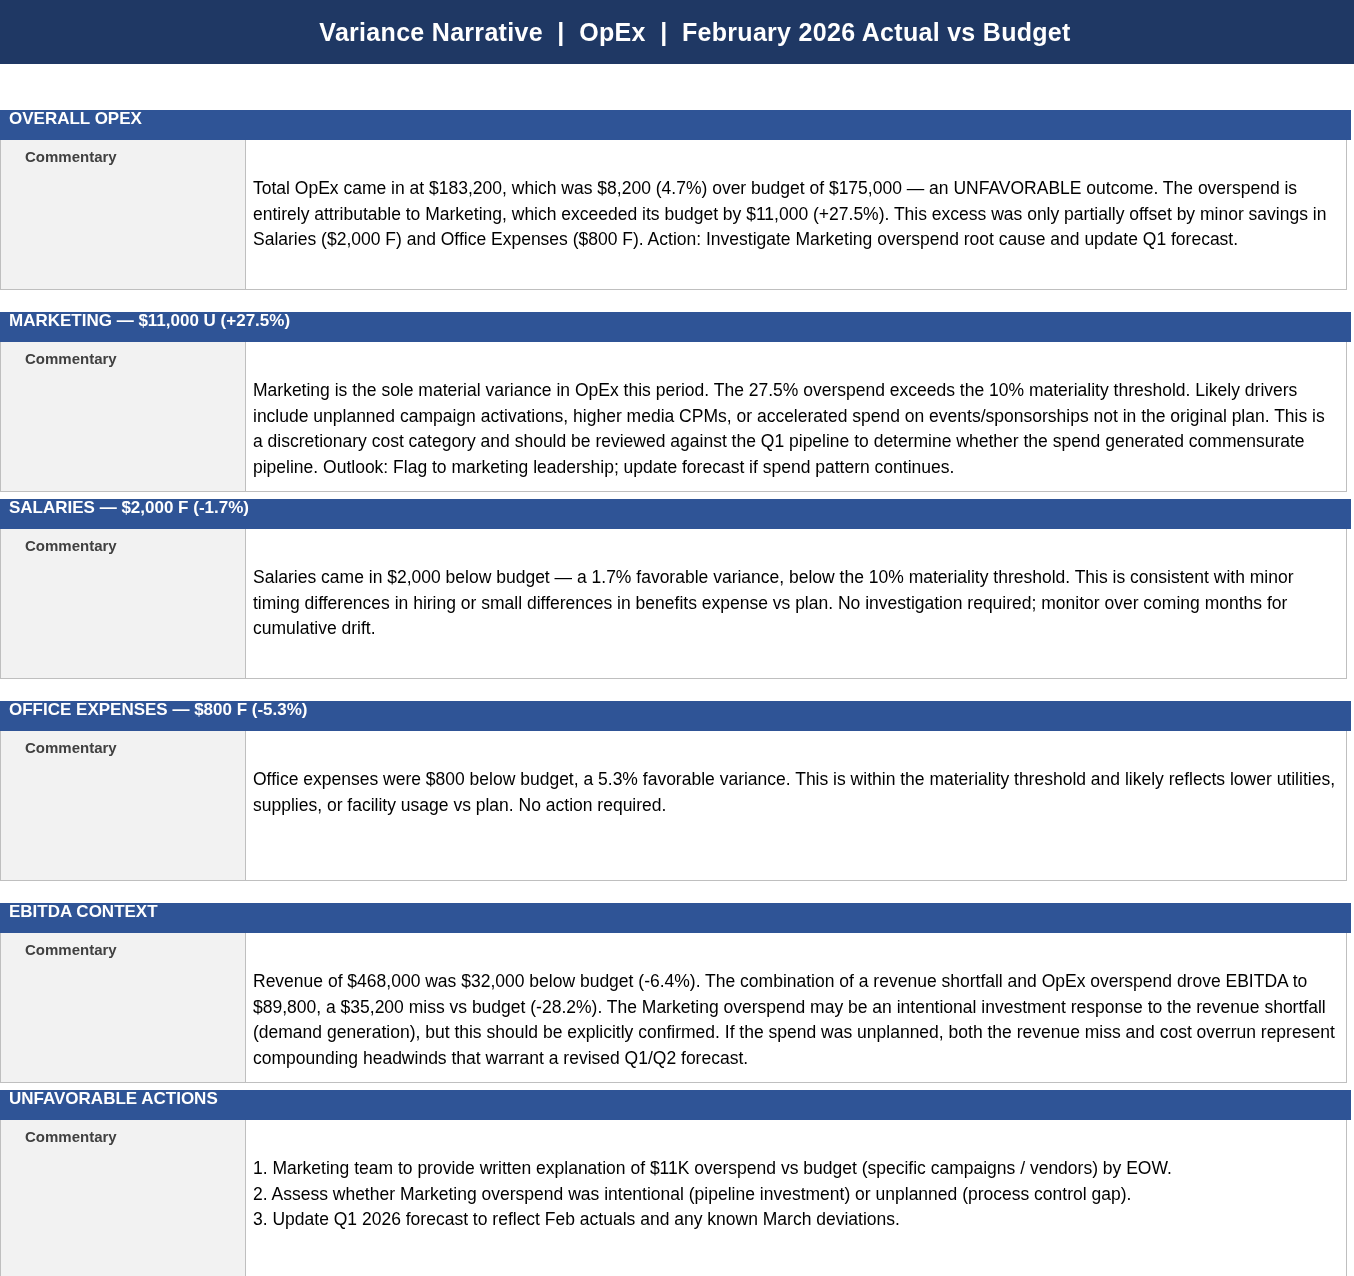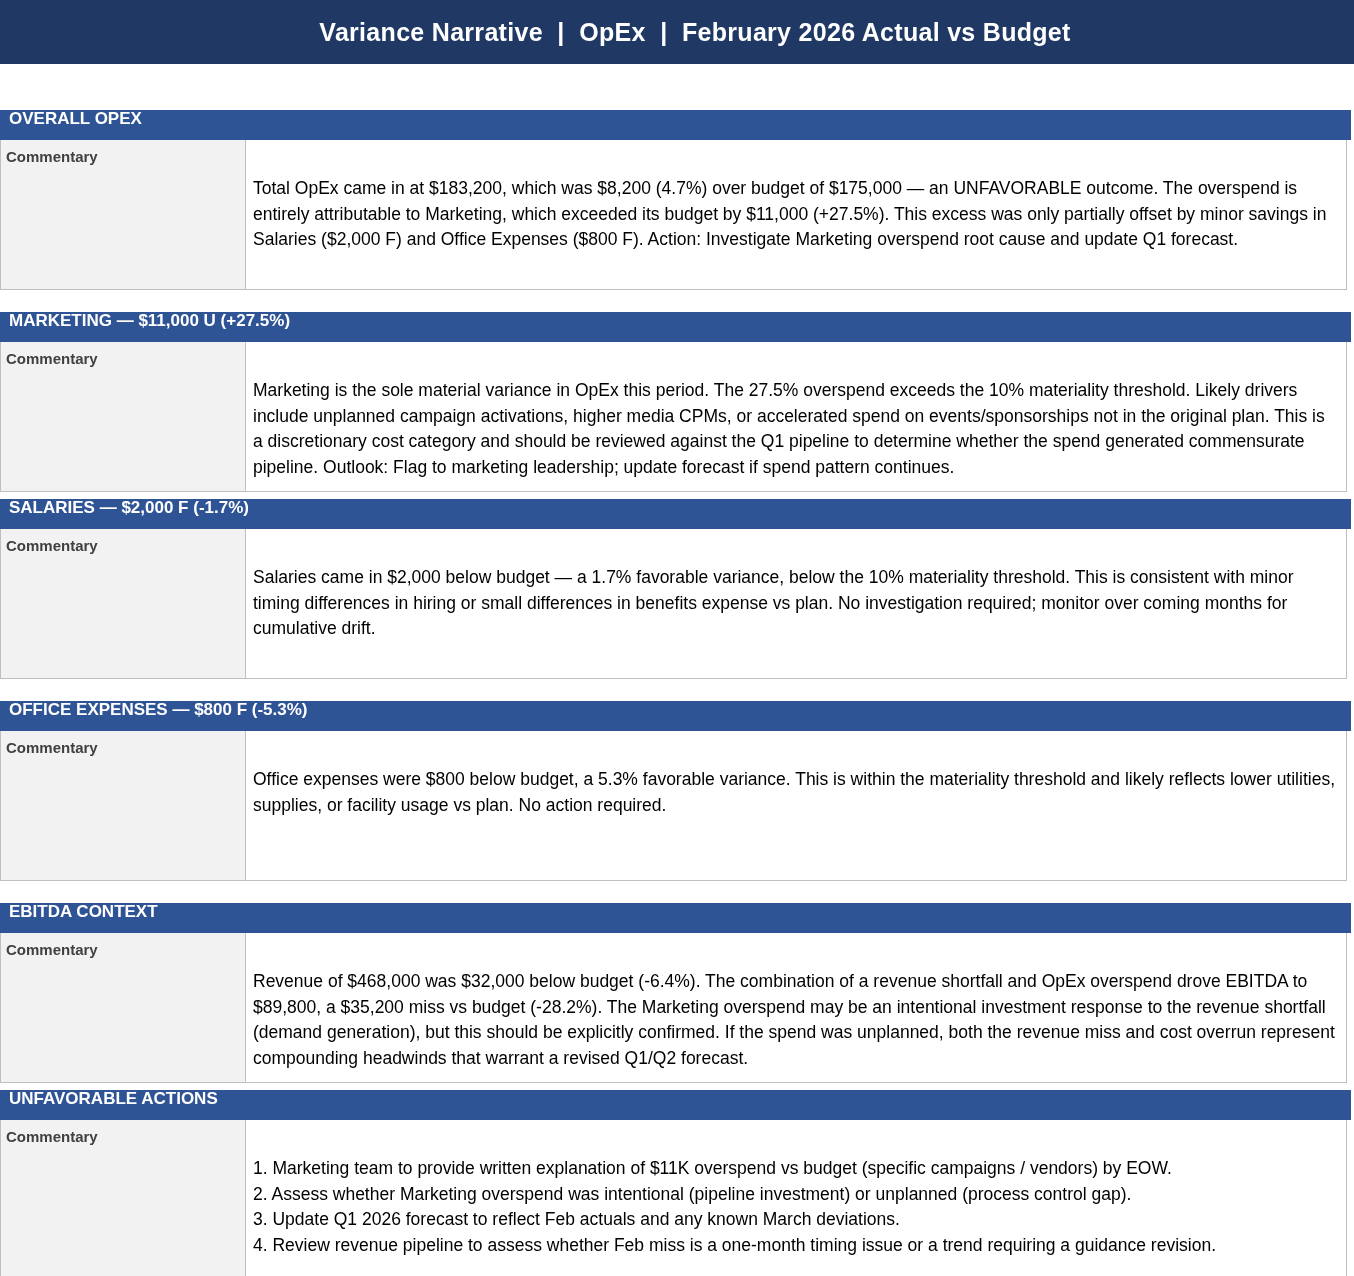--- a/index.html
+++ b/index.html
@@ -77,21 +77,21 @@
     border-right: 1px solid #BFBFBF;
     border-bottom: 1px solid #BFBFBF;
     background: #ffffff;
   }
   .label-cell {
     width: 245px;
     min-width: 245px;
     background: #F2F2F2;
     border-right: 1px solid #BFBFBF;
     box-sizing: border-box;
-    padding: 8px 0 0 5px;
+    padding: 8px 0 0 24px;
   }
   .label-cell-text {
     color: #404040;
     font-size: 15px;
     font-weight: bold;
     line-height: 1.1;
     white-space: pre;
   }
   .text-cell {
     flex: 1;
@@ -201,18 +201,17 @@
       <span class="section-bar-label">UNFAVORABLE ACTIONS</span>
     </div>
     <div class="section-body">
       <div class="label-cell">
         <span class="label-cell-text">Commentary</span>
       </div>
       <div class="text-cell" style="height:220px;">
         <p class="para">1. Marketing team to provide written explanation of $11K overspend vs budget (specific campaigns / vendors) by EOW.</p>
         <p class="para">2. Assess whether Marketing overspend was intentional (pipeline investment) or unplanned (process control gap).</p>
         <p class="para">3. Update Q1 2026 forecast to reflect Feb actuals and any known March deviations.</p>
-        <p class="para">4. Review revenue pipeline to assess whether Feb miss is a one-month timing issue or a trend requiring a guidance revision.</p>
       </div>
     </div>
   </div>
 
 </div>
 
 </body></html>

